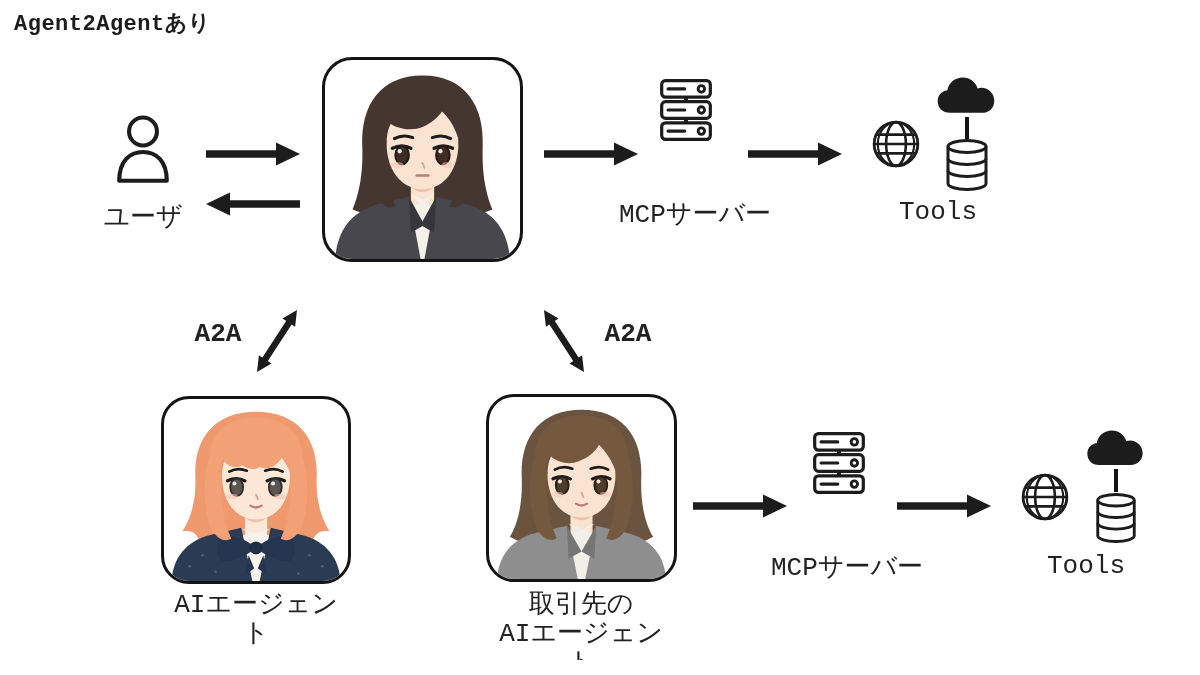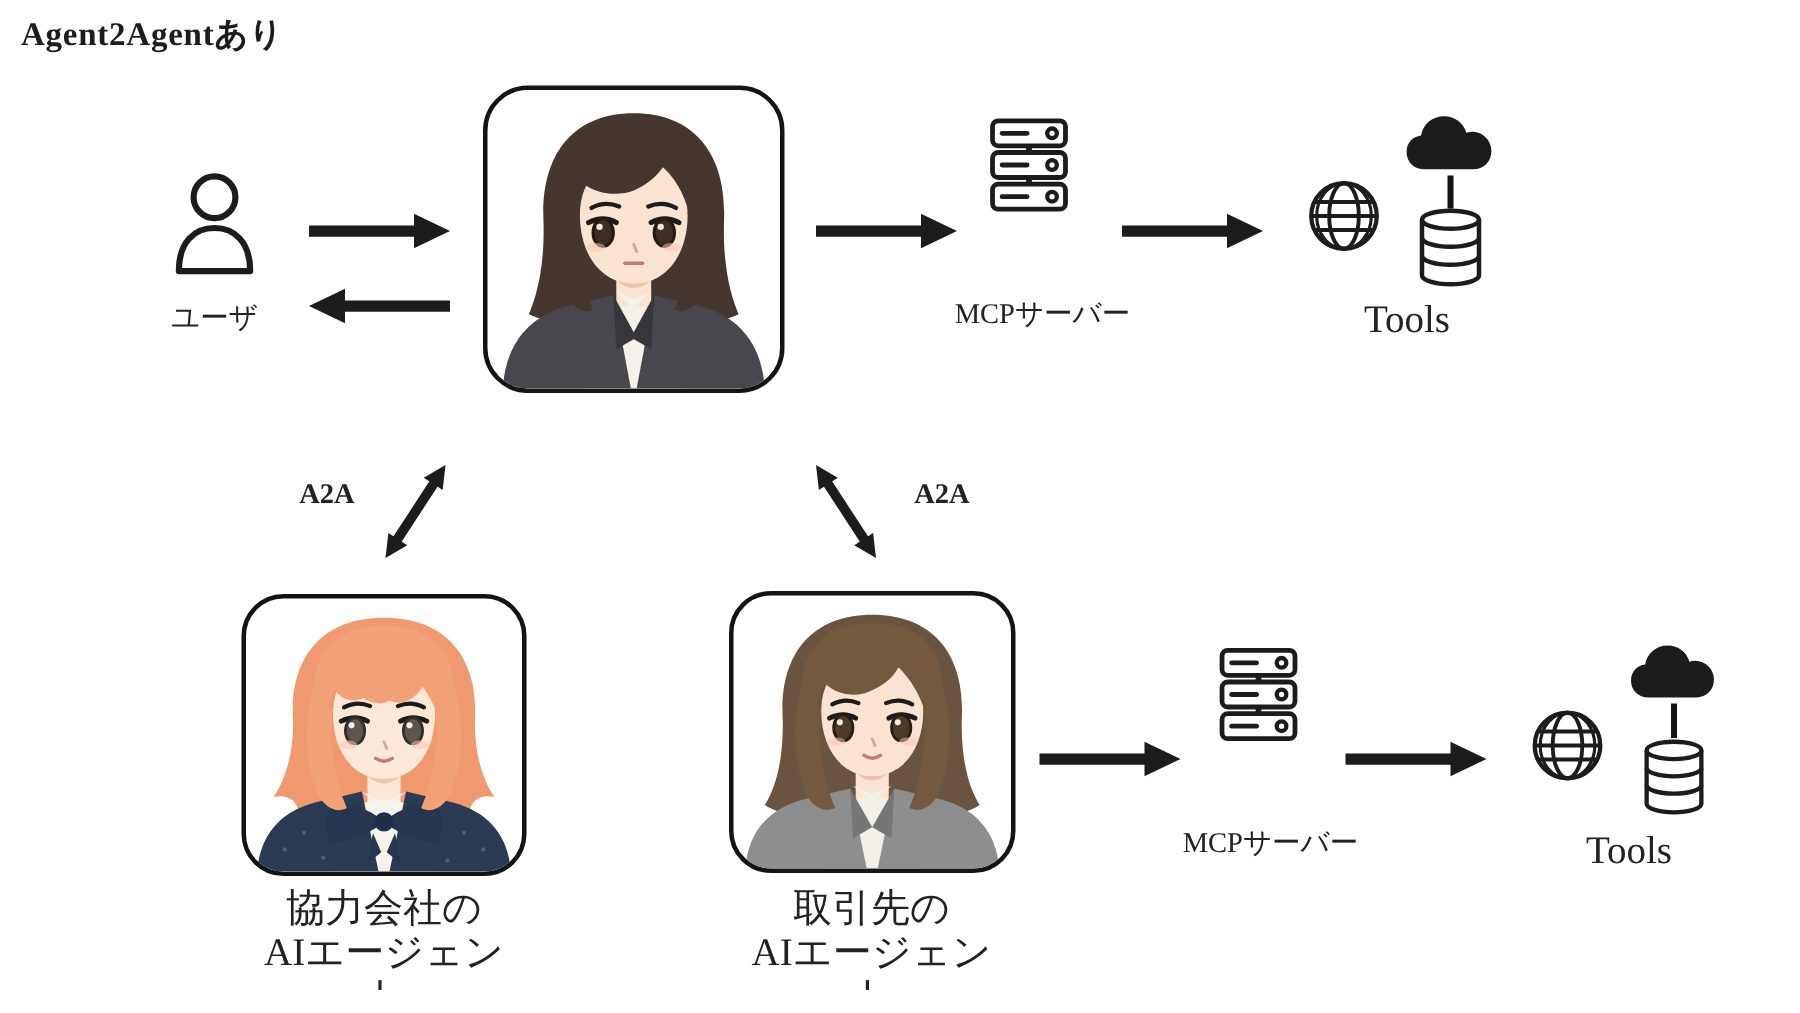--- a/index.html
+++ b/index.html
@@ -1,21 +1,21 @@
 <!DOCTYPE html>
 <html><head>
 <meta charset="utf-8">
 <style>
   html,body{margin:0;padding:0;background:#fff;}
   .canvas{position:relative;width:1200px;height:660px;background:#fff;overflow:hidden;
-          font-family:Liberation Serif, serif;color:#1c1c1c;}
+          font-family:Liberation Mono, monospace;color:#1c1c1c;}
   .abs{position:absolute;}
   .title{left:14px;top:8px;font-size:22px;font-weight:700;letter-spacing:.5px;}
   .label{text-align:center;color:#222;}
-  .lbl21{font-size:19px;}
+  .lbl21{font-size:26px;}
   .lbl22{font-size:26px;line-height:29px;}
   .bold{font-weight:700;}
   .card{background:#fff;border:3.5px solid #141414;overflow:hidden;box-sizing:border-box;}
   .r30{border-radius:30px;}
   .r28{border-radius:28px;}
   .card svg{display:block;width:100%;height:100%;}
   .icon svg,.arrow svg{display:block;width:100%;height:100%;}
   .connector{background:#141414;}
   .stroke{stroke:#1c1c1c;fill:none;}
   .fillb{fill:#1c1c1c;}
@@ -195,21 +195,20 @@
       <path d="M100 104 L102 109" stroke="#dca791" stroke-width="2" stroke-linecap="round" fill="none"></path>
       <path d="M94 116 Q100 120 106 116" stroke="#c07c6e" stroke-width="2.5" stroke-linecap="round" fill="none"></path>
       <ellipse cx="74" cy="106" rx="6.5" ry="3" fill="#f9c9b2" opacity=".6"></ellipse>
       <ellipse cx="126" cy="106" rx="6.5" ry="3" fill="#f9c9b2" opacity=".6"></ellipse>
       <path d="M100 20 C66 20 50 38 49 66 C49 80 52 92 56 100 C58 84 60 74 64 66 C70 74 78 76 85 72 C91 76 98 78 104 74 C112 78 122 74 128 64 C134 72 140 84 144 100 C148 92 151 80 151 66 C150 38 134 20 100 20 Z" fill="#f2a176"></path>
       <path d="M49 64 C42 88 42 118 52 142 C57 152 66 156 73 152 C63 128 60 102 63 82 C57 77 52 71 49 64 Z" fill="#f2a176"></path>
       <path d="M151 64 C158 88 158 118 148 142 C143 152 134 156 127 152 C137 128 140 102 137 82 C143 77 148 71 151 64 Z" fill="#f2a176"></path>
     </svg>
   </div>
   <div class="abs label lbl22" style="left:166px;top:591px;width:180px;">
-    <div>協力会社の</div>
     <div>AIエージェント</div>
   </div>
 
   <div class="abs card r28" style="left:486px;top:394px;width:191px;height:188px;">
     <svg viewBox="0 0 200 198">
       <path d="M100 14 C55 14 33 44 35 88 C36 118 30 140 22 152 C38 162 60 162 70 152 L130 152 C140 162 162 162 178 152 C170 140 164 118 165 88 C167 44 145 14 100 14 Z" fill="#6b543f"></path>
       <rect x="88" y="118" width="24" height="34" fill="#fbe3d1"></rect>
       <path d="M88 120 C92 130 108 130 112 120 L112 128 C106 136 94 136 88 128 Z" fill="#eec3ab"></path>
       <path d="M64 198 L64 166 C72 152 86 146 100 146 C114 146 128 152 136 166 L136 198 Z" fill="#f2efe8"></path>
       <path d="M8 198 C10 172 24 155 50 148 L84 140 L96 198 Z" fill="#8e8e8e"></path>

